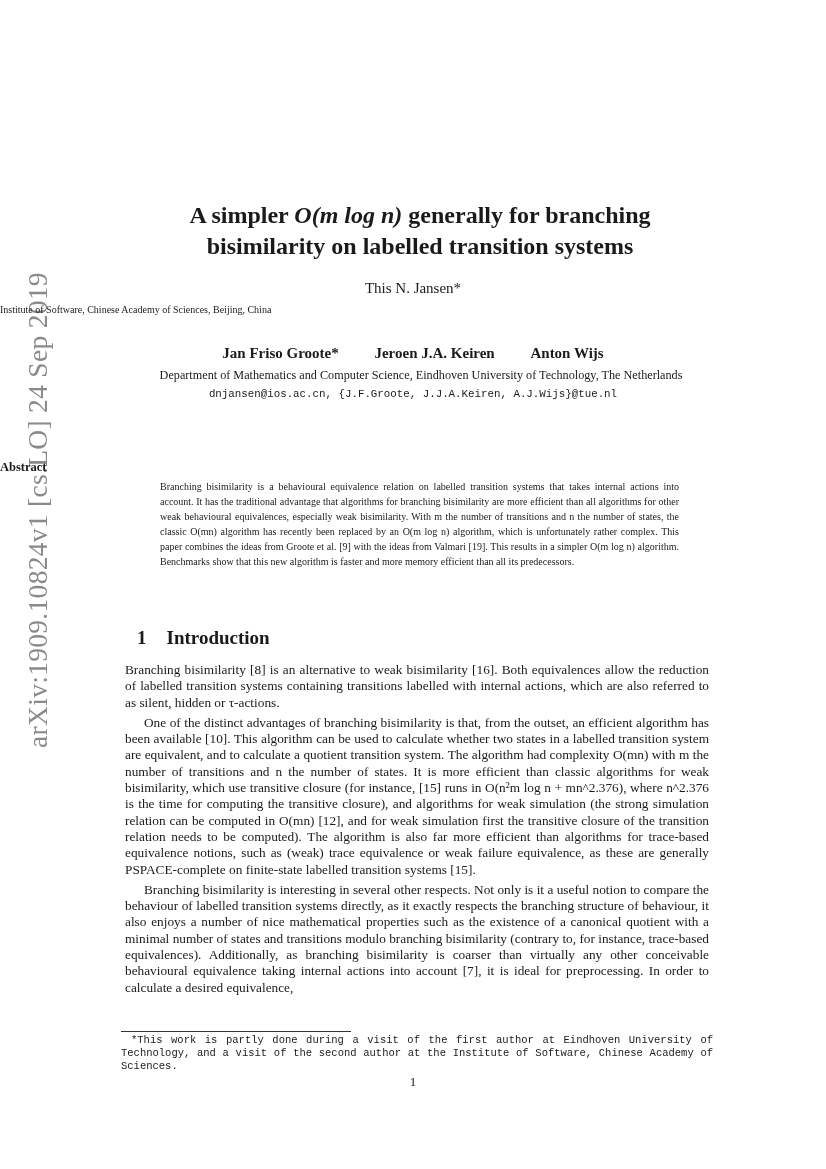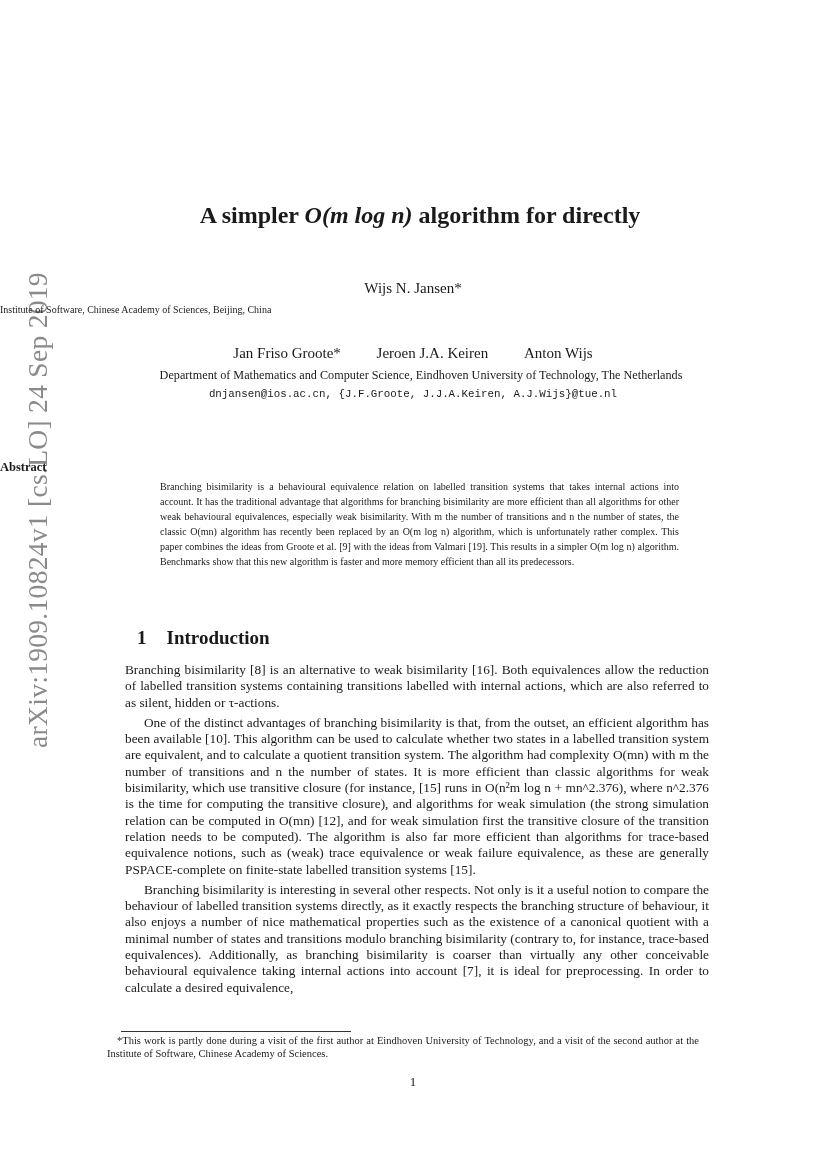--- a/index.html
+++ b/index.html
@@ -7,48 +7,49 @@
          font-family:"Liberation Serif","DejaVu Serif",serif; color:#1a1a1a; }
   .arxiv { position:absolute; left:18px; top:340px; width:40px; height:340px; }
   .arxiv span { position:absolute; left:50%; top:50%; white-space:nowrap;
     transform:translate(-50%,-50%) rotate(-90deg); font-size:27.5px; color:#8a8a8a; letter-spacing:0.3px; }
   .title { position:absolute; left:120px; top:200px; width:600px; text-align:center;
     font-weight:bold; font-size:24px; line-height:31px; }
   .title i { }
   .author1 { position:absolute; left:0; width:826px; top:280px; text-align:center; font-size:15px; }
   .aff1 { position:absolute; left:0; width:826px; top:302px; text-align:left; font-size:10px; line-height:16px; }
   .authors2 { position:absolute; left:0; width:826px; top:345px; text-align:center; font-size:15px; }
-  .authors2 span { margin:0 16px; }
+  .authors2 span { margin:0 16px;font-weight:bold; }
   .aff2 { position:absolute; left:8px; width:826px; top:368px; text-align:center; font-size:12.2px; }
   .email { position:absolute; left:0; width:826px; top:388px; text-align:center;
     font-family:"Liberation Mono","DejaVu Sans Mono",monospace; font-size:10.8px; }
   .abs-head { position:absolute; left:0; width:826px; top:460px; text-align:left; font-weight:bold; font-size:12.5px; }
   .abstract { position:absolute; left:160px; width:519px; top:479px; font-size:10px; line-height:15.1px; text-align:justify; }
   .sec { position:absolute; left:121px; top:627px; font-weight:bold; font-size:19px;margin-left:16px; }
   .sec .num { margin-right:20px; }
   .body { position:absolute; left:121px; width:592px; top:658px; font-size:13.3px; line-height:16.3px; text-align:justify; }
   .body p { margin:4px; }
   .body p.ind { text-indent:19px; }
   .rule { position:absolute; left:121px; top:1031px; width:230px; border-top:1px solid #333; }
-  .foot { position:absolute; left:107px; width:592px; top:1034px; font-size:10.5px; line-height:13px; text-align:justify; }
+  .foot { position:absolute; left:121px; width:592px; top:1034px; font-size:10.5px; line-height:13px; text-align:justify;font-family:Liberation Mono, monospace; }
   .foot .fi { display:block; text-indent:10px; }
   .pnum { position:absolute; left:0; width:826px; top:1074px; text-align:center; font-size:13px; }
 </style>
 </head>
 <body>
 
 <div class="arxiv">
   <span>arXiv:1909.10824v1  [cs.LO]  24 Sep 2019</span>
 </div>
 
 <div class="title">
-  <span>A simpler </span><i>O(m log n)</i><span> algorithm for directly</span><br>
+  <span>A simpler </span><i>O(m log n)</i><span> generally for branching</span><br>
+  <span>bisimilarity on labelled transition systems</span>
 </div>
 
-<div class="author1">Wijs N. Jansen*</div>
+<div class="author1">This N. Jansen*</div>
 <div class="aff1">
   <div>Institute of Software, Chinese Academy of Sciences, Beijing, China</div>
 </div>
 
 <div class="authors2">
   <span>Jan Friso Groote*</span>
   <span>Jeroen J.A. Keiren</span>
   <span>Anton Wijs</span>
 </div>
 <div class="aff2">Department of Mathematics and Computer Science, Eindhoven University of Technology, The Netherlands</div>

